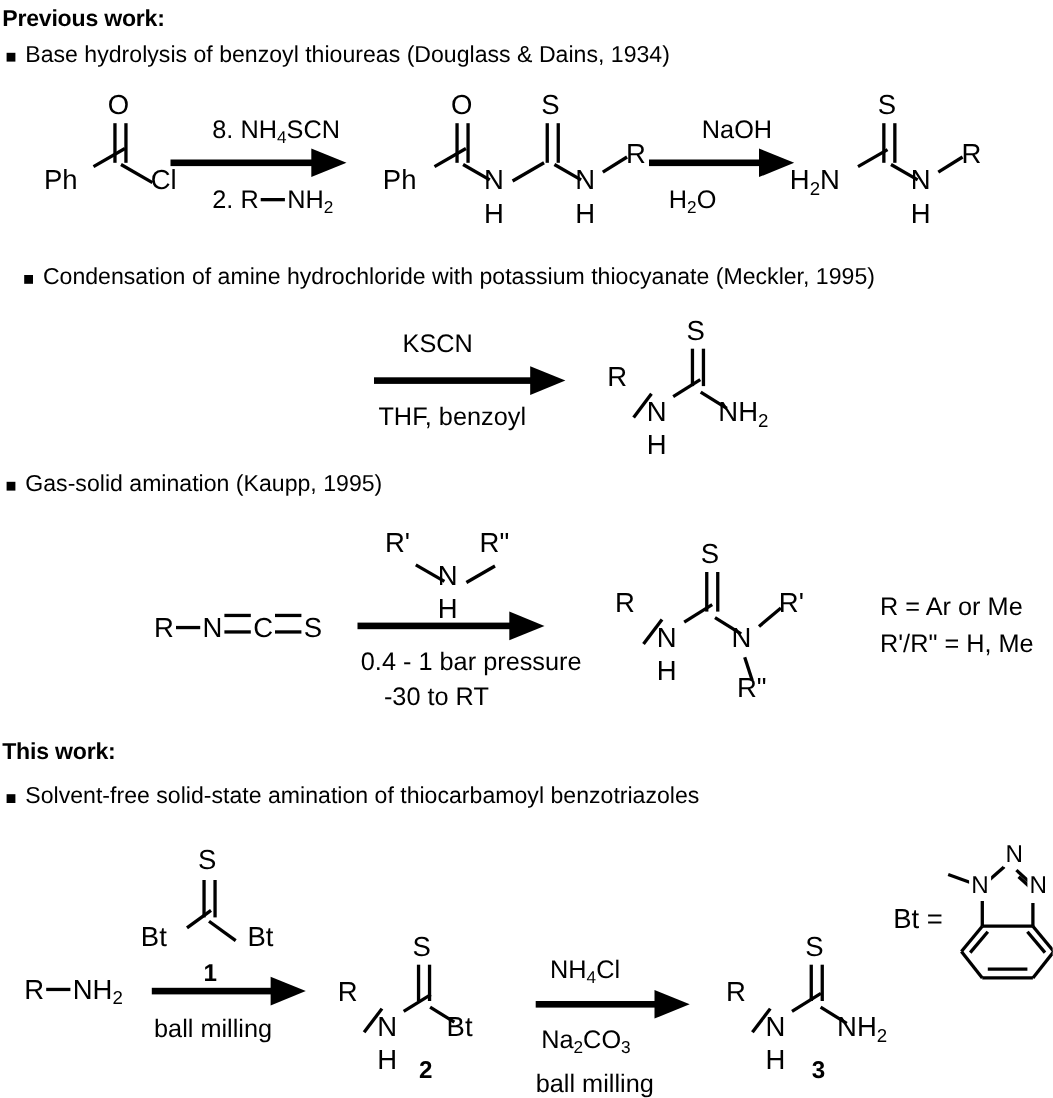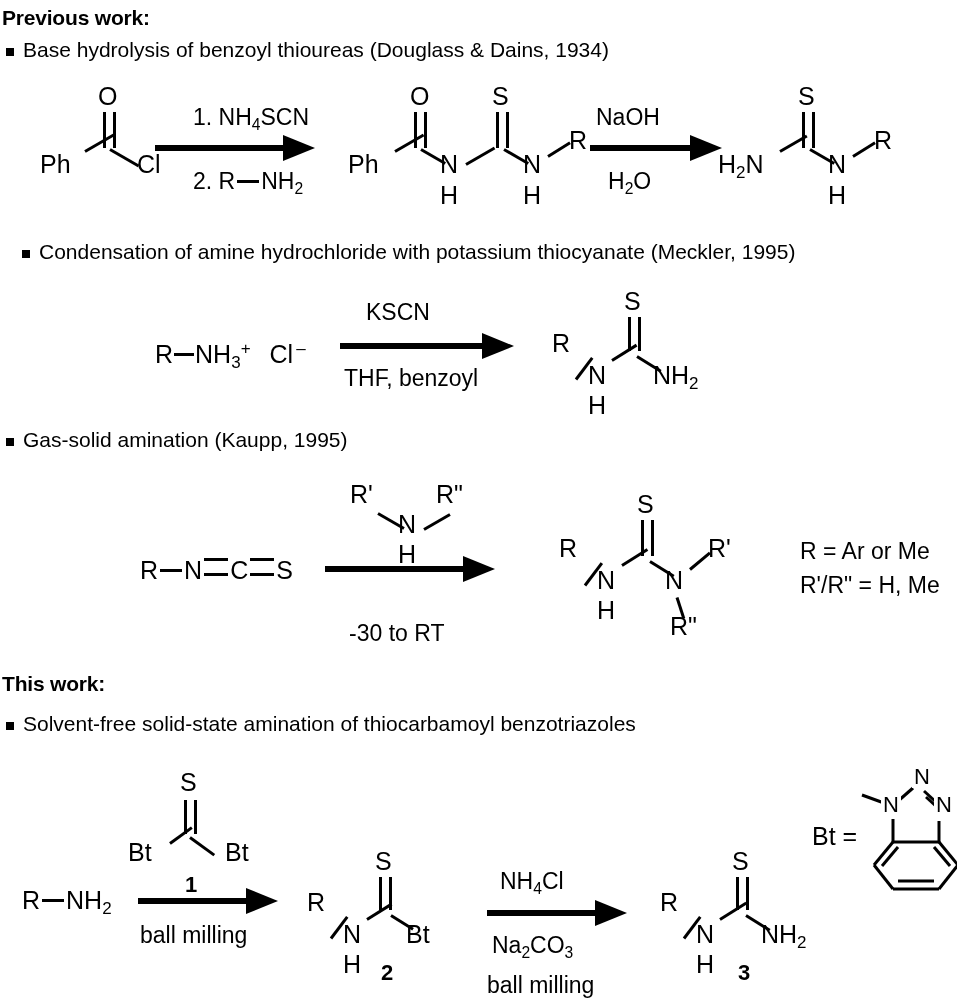--- a/index.html
+++ b/index.html
@@ -110,21 +110,21 @@
 
     <div class="abs chem" style="left:0px; top:72px;">Ph</div>
 
     <div class="abs chem" style="left:97px; top:72px;">Cl</div>
 
     <div class="bond" style="left:45px; top:70px; width:33px; height:3px; transform:rotate(-30deg);"></div>
     <div class="bond" style="left:70px; top:68px; width:33px; height:3px; transform:rotate(30deg);"></div>
   </div>
 
   <div class="abs cond" style="left:193px; top:24px;">
-    <span>1. NH</span><span class="sub">4</span><span>SCN</span>
+    <span>8. NH</span><span class="sub">4</span><span>SCN</span>
   </div>
 
   <div class="rxn-arrow" style="left:155px; top:55px; width:160px; height:26px;">
     <div class="shaft" style="width:140px;"></div>
     <div class="head"></div>
   </div>
 
   <div class="abs cond" style="left:193px; top:88px;">
     <span>2. R</span><span style="display:inline-block;width:22px;height:3px;background:#000;vertical-align:0.25em;margin:0 2px;"></span><span>NH</span><span class="sub">2</span>
   </div>
@@ -146,21 +146,21 @@
     <div class="bond" style="left:158px; top:32px; width:3px; height:36px;"></div>
     <div class="bond" style="left:118px; top:83px; width:33px; height:3px; transform:rotate(-30deg);"></div>
 
     <div class="abs chem" style="left:175px; top:72px;">N</div>
     <div class="abs chem" style="left:175px; top:103px;">H</div>
     <div class="bond" style="left:156px; top:68px; width:28px; height:3px; transform:rotate(30deg);"></div>
     <div class="abs chem" style="left:221px; top:48px;">R</div>
     <div class="bond" style="left:200px; top:75px; width:26px; height:3px; transform:rotate(-32deg);"></div>
   </div>
 
-  <div class="abs cond" style="left:596px; top:24px;">NaOH</div>
+  <div class="abs cond" style="left:638px; top:24px;">NaOH</div>
 
   <div class="rxn-arrow" style="left:590px; top:55px; width:132px; height:26px;">
     <div class="shaft" style="width:112px;"></div>
     <div class="head"></div>
   </div>
 
   <div class="abs cond" style="left:608px; top:88px;">
     <span>H</span><span class="sub">2</span><span>O</span>
   </div>
 
@@ -183,24 +183,20 @@
   </div>
 </div>
 
 <div class="abs bullet-row" style="left:22px; top:240px;">
   <div class="bullet-mark"></div>
   <div class="bullet-text">Condensation of amine hydrochloride with potassium thiocyanate (Meckler, 1995)</div>
 </div>
 
 <div class="abs" style="left:0; top:285px; width:957px; height:120px;">
 
-  <div class="abs chem" style="left:155px; top:55px;">
-    <span>R</span><span style="display:inline-block;width:20px;height:3px;background:#000;vertical-align:0.28em;margin:0 1px;"></span><span>NH</span><span class="sub">3</span><span class="sup">+</span>
-    <span style="margin-left:12px;">Cl</span><span class="sup" style="margin-left:3px;">–</span>
-  </div>
 
   <div class="abs cond" style="left:366px; top:14px;">KSCN</div>
 
   <div class="rxn-arrow" style="left:340px; top:48px; width:174px; height:26px;">
     <div class="shaft" style="width:154px;"></div>
     <div class="head"></div>
   </div>
 
   <div class="abs cond" style="left:344px; top:80px;">THF, benzoyl</div>
 
@@ -241,20 +237,21 @@
     <div class="abs chem" style="left:48px; top:60px;">H</div>
     <div class="bond" style="left:28px; top:30px; width:30px; height:3px; transform:rotate(30deg);"></div>
     <div class="bond" style="left:74px; top:46px; width:30px; height:3px; transform:rotate(-30deg);"></div>
   </div>
 
   <div class="rxn-arrow" style="left:325px; top:78px; width:170px; height:26px;">
     <div class="shaft" style="width:150px;"></div>
     <div class="head"></div>
   </div>
 
+  <div class="abs cond" style="left:328px; top:110px;">0.4 - 1 bar pressure</div>
   <div class="abs cond" style="left:349px; top:142px;">-30 to RT</div>
 
   <div class="abs" style="left:545px; top:10px; width:220px; height:160px;">
     <div class="abs chem" style="left:92px; top:4px;">S</div>
     <div class="bond" style="left:96px; top:32px; width:3px; height:36px;"></div>
     <div class="bond" style="left:106px; top:32px; width:3px; height:36px;"></div>
 
     <div class="abs chem" style="left:14px; top:48px;">R</div>
     <div class="bond" style="left:40px; top:96px; width:28px; height:3px; transform:rotate(-53deg);"></div>
 

